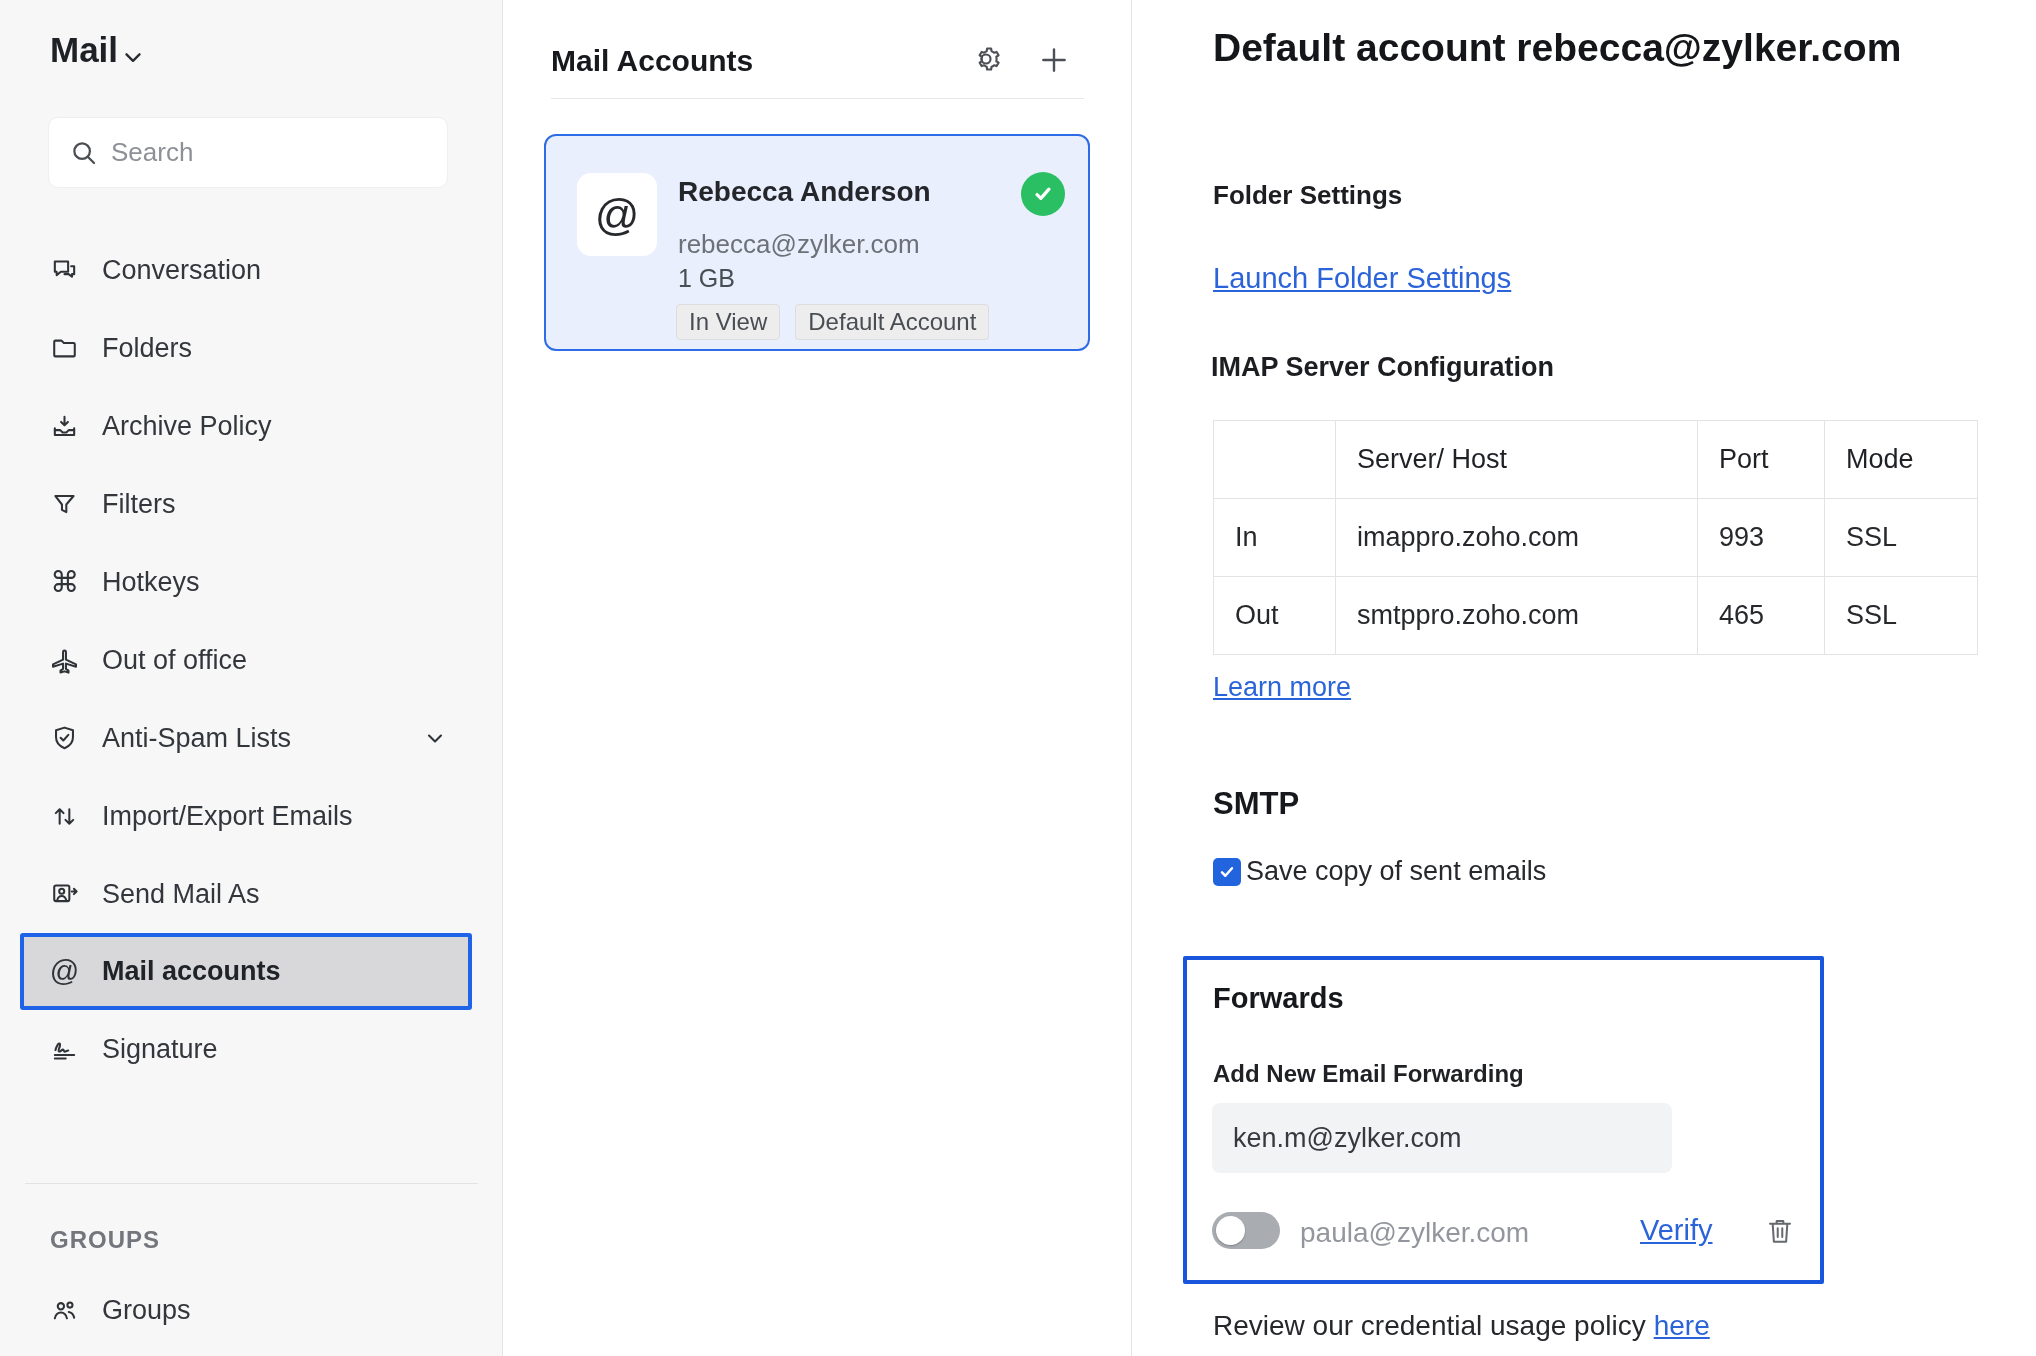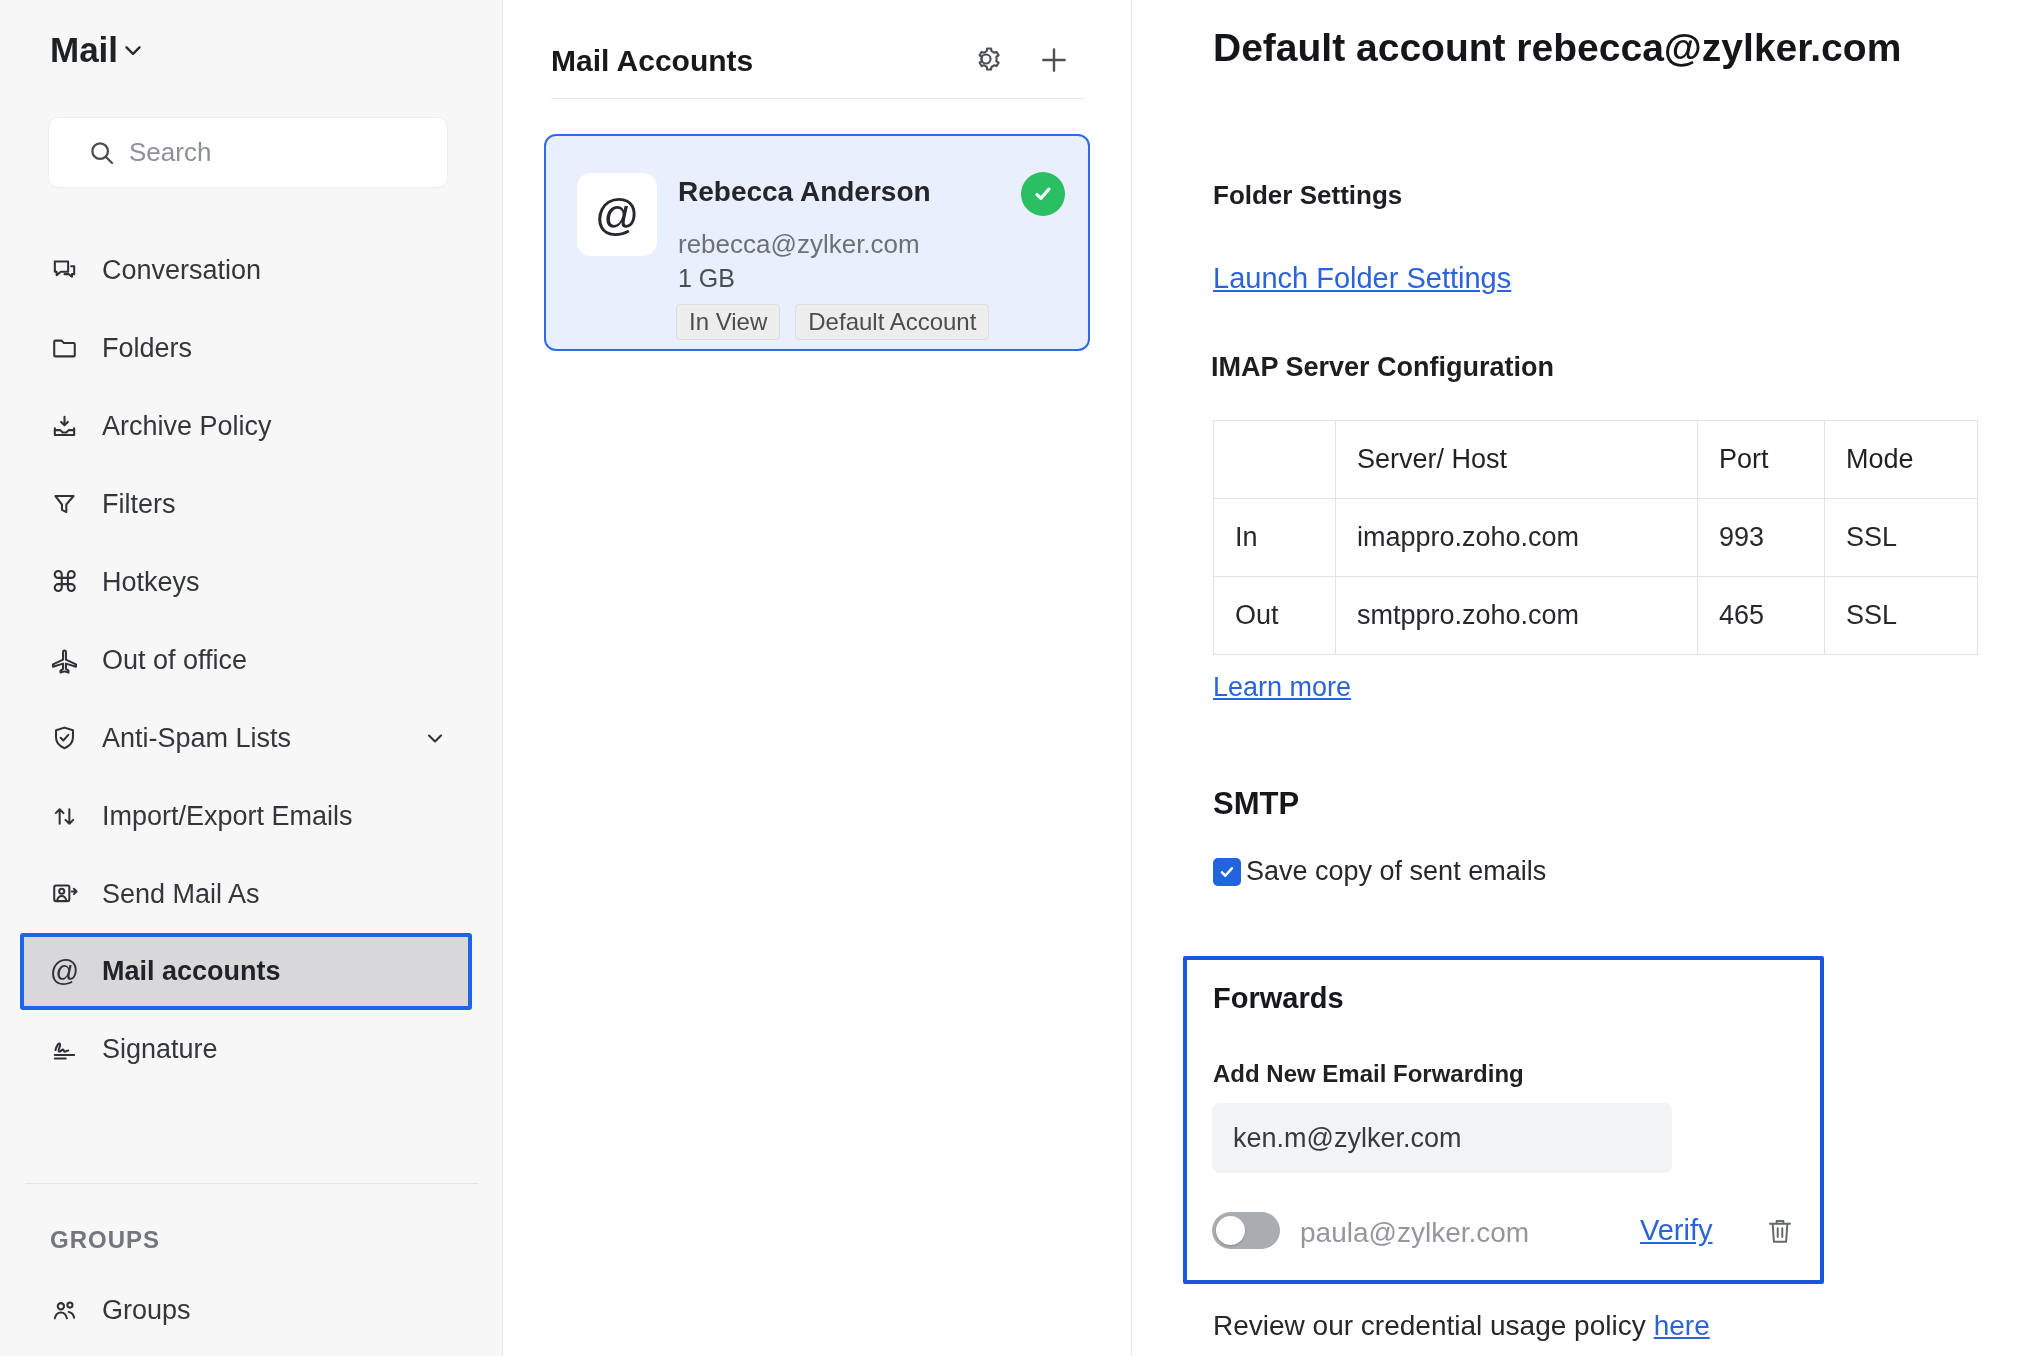--- a/index.html
+++ b/index.html
@@ -3,24 +3,24 @@
 <meta charset="utf-8">
 <style>
   * { margin:0; padding:0; box-sizing:border-box; }
   html,body { width:2036px; height:1356px; background:#ffffff;
     font-family:"Liberation Sans","DejaVu Sans",sans-serif; color:#2b2e33; overflow:hidden; }
   .abs { position:absolute; }
   svg { display:block; fill:none; stroke:currentColor; stroke-width:1.7; stroke-linecap:round; stroke-linejoin:round; }
 
   
   #sidebar { left:0; top:0; width:503px; height:1356px; background:#f7f7f8; border-right:1px solid #e4e4e6; }
-  #app-title-row { left:50px; top:30px; display:flex; align-items:center; gap:2px; }
+  #app-title-row { left:50px; top:30px; display:flex; align-items:flex-end; gap:2px; }
   #app-title { font-size:35px; font-weight:700; color:#1e2126; }
   #app-title-row svg { width:26px; height:26px; color:#2a2d32; stroke-width:2.2; }
-  #search-box { left:48px; top:117px; width:400px; height:71px; background:#ffffff; border:1px solid #efeff1; border-radius:10px; display:flex; align-items:center; padding-left:20px; gap:12px;justify-content:center; }
+  #search-box { left:48px; top:117px; width:400px; height:71px; background:#ffffff; border:1px solid #efeff1; border-radius:10px; display:flex; align-items:center; padding-left:20px; gap:12px; }
   #search-box svg { width:30px; height:30px; color:#4a4d52; stroke-width:1.8; }
   #search-input { border:none; outline:none; background:transparent; font-size:26px; color:#3a3d42; width:300px; font-family:inherit; }
   #search-input::placeholder { color:#8d9096; }
 
   #nav { left:0; top:231px; width:503px; }
   .nav-item { height:78px; display:flex; align-items:center; gap:23px; padding-left:50px; cursor:pointer; }
   .nav-item .nicon { width:29px; height:29px; color:#2f3237; display:flex; align-items:center; justify-content:center; }
   .nav-item .nicon svg { width:29px; height:29px; }
   .nav-item .nicon .glyph { font-size:29px; line-height:29px; color:#2f3237; font-weight:500; }
   .nav-item .nlabel { font-size:27px; color:#33363b; }

